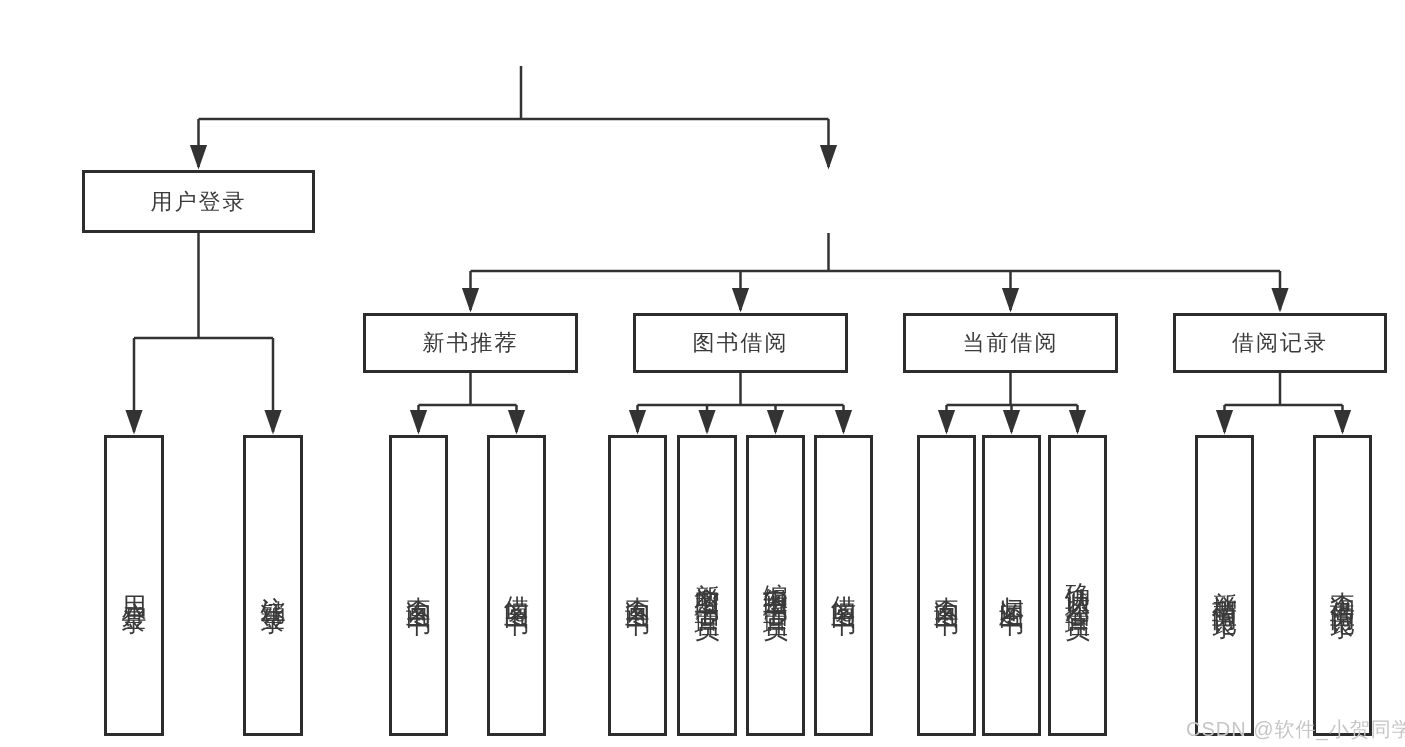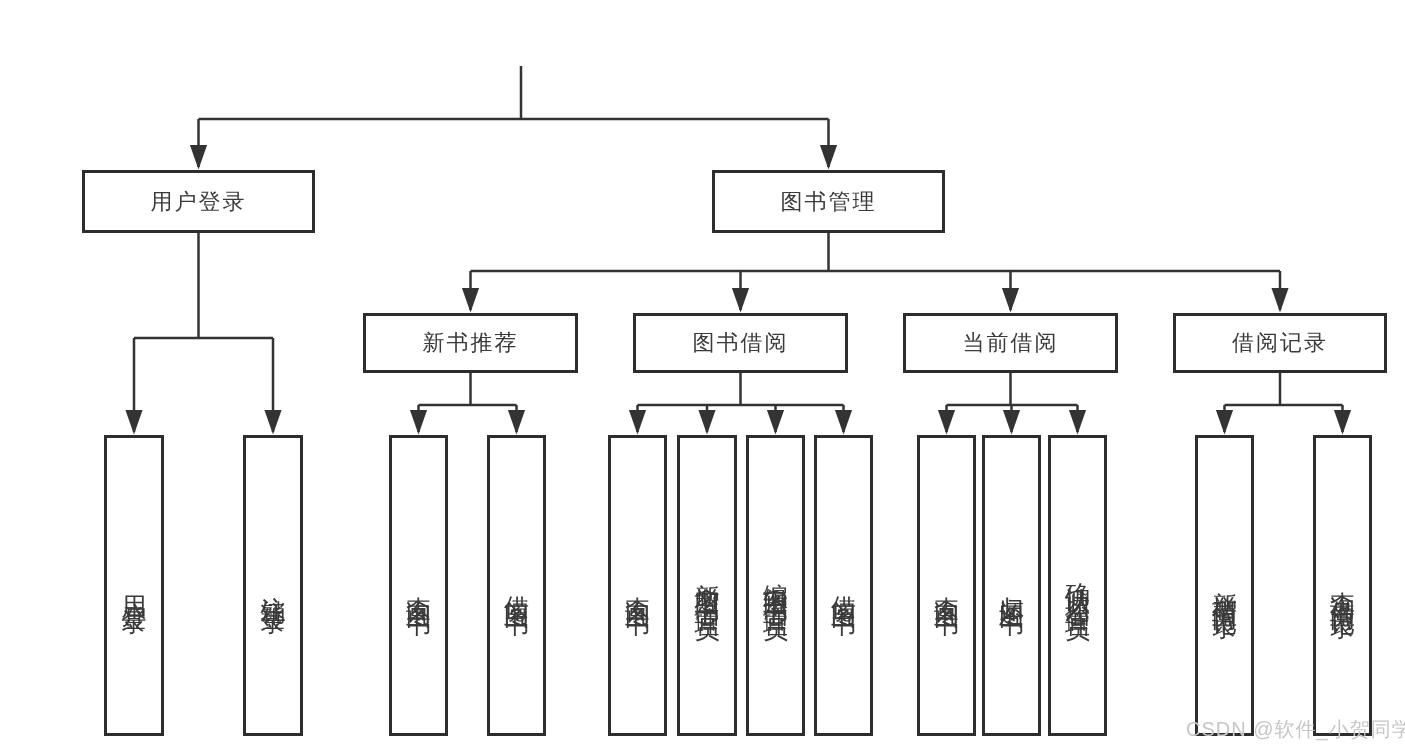--- a/index.html
+++ b/index.html
@@ -87,21 +87,20 @@
     <g>
       <path d="M1280 373 V405"></path>
       <path d="M1224.5 405 H1342.5"></path>
       <path class="a" d="M1224.5 405 V432"></path>
       <path class="a" d="M1342.5 405 V432"></path>
     </g>
   </svg>
 
 
   <div class="node" style="left:82px;top:170px;width:233px;height:63px">用户登录</div>
-  <div class="node" style="left:712px;top:170px;width:233px;height:63px">图书管理</div>
 
   <div class="node" style="left:633px;top:313px;width:215px;height:60px">图书借阅</div>
   <div class="node" style="left:363px;top:313px;width:215px;height:60px">新书推荐</div>
   <div class="node" style="left:1173px;top:313px;width:214px;height:60px">借阅记录</div>
   <div class="node" style="left:903px;top:313px;width:215px;height:60px">当前借阅</div>
 
   <div class="node node-v" style="left:104px;top:435px;width:60px;height:301px">用户登录</div>
   <div class="node node-v" style="left:243px;top:435px;width:60px;height:301px">注销登录</div>
 
   <div class="node node-v" style="left:389px;top:435px;width:59px;height:301px">查询图书</div>

